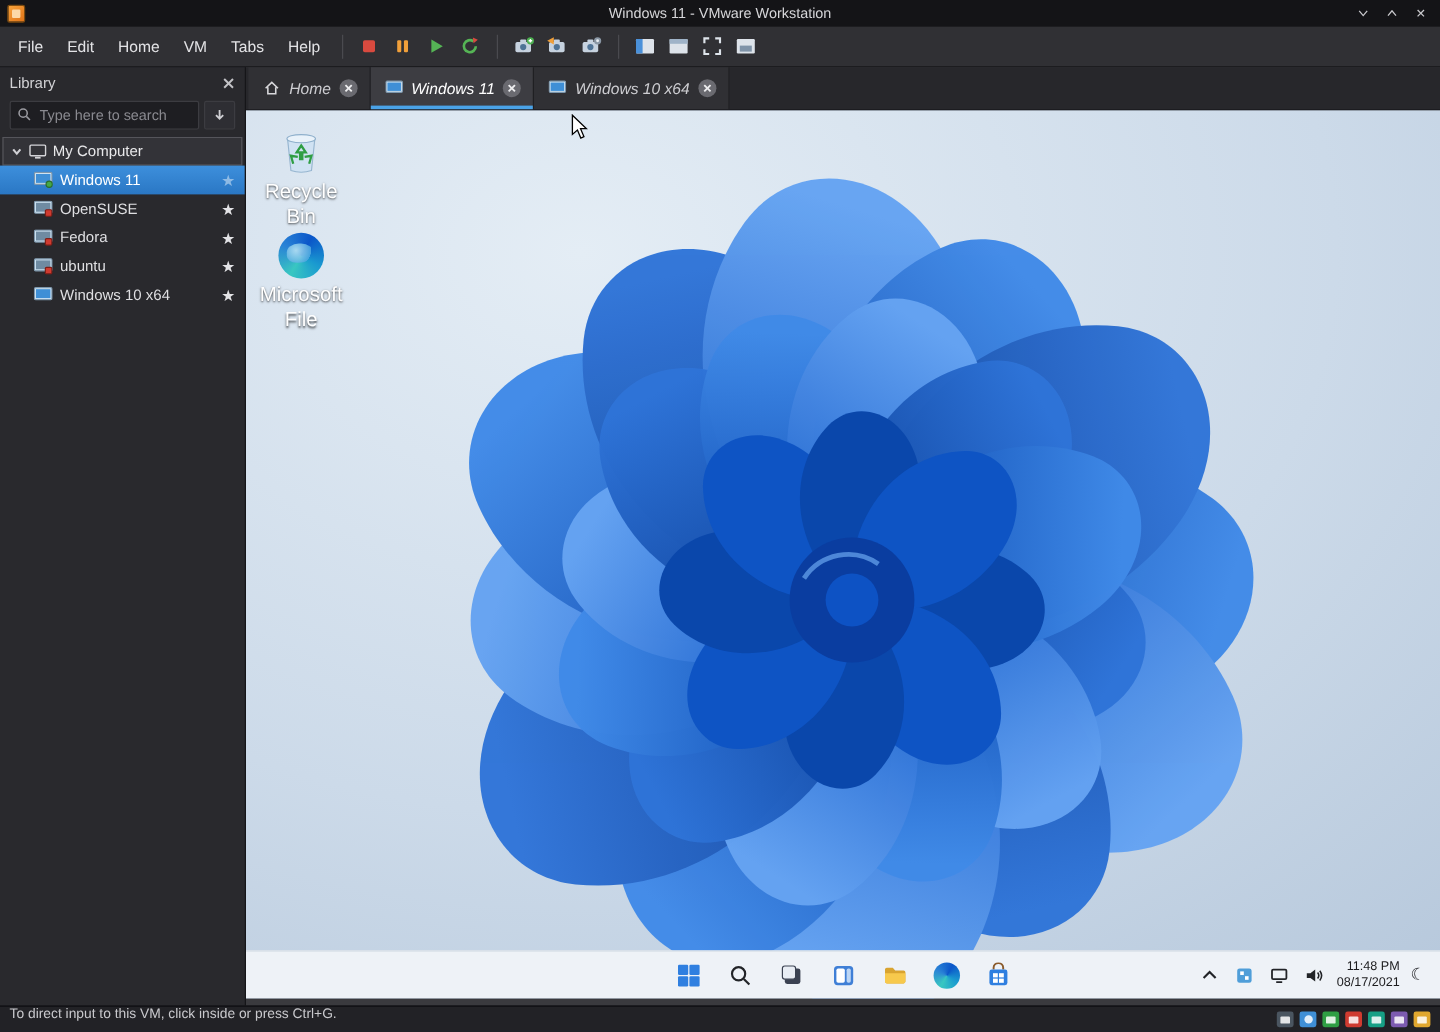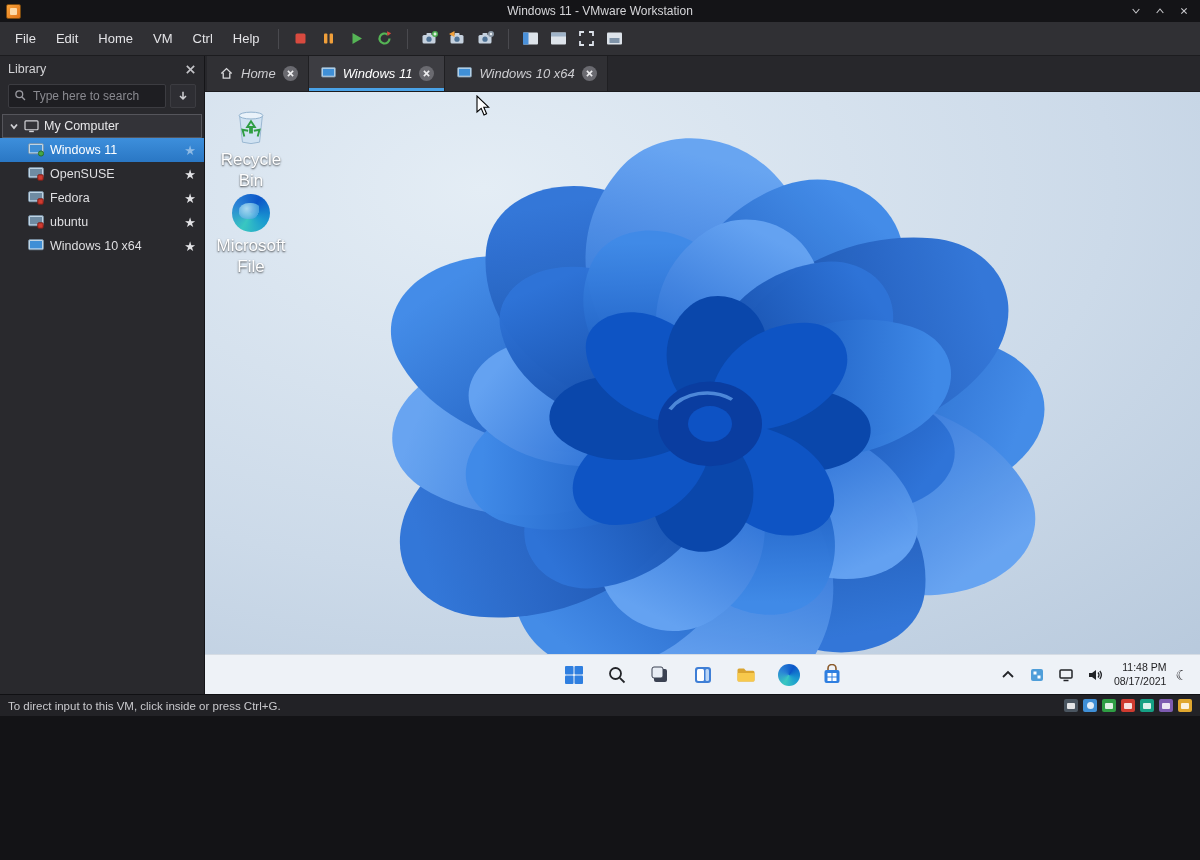--- a/index.html
+++ b/index.html
@@ -1,18 +1,18 @@
 <!DOCTYPE html>
 <html><head>
 <meta charset="utf-8">
 <style>
   * { margin:0; padding:0; box-sizing:border-box; }
   html,body { width:1200px; height:860px; overflow:hidden; }
   body { font-family:"Liberation Sans","DejaVu Sans",sans-serif; background:#131316; }
-  .app { width:1200px; height:716px; display:flex; flex-direction:column; }
+  .app { width:1200px; height:860px; display:flex; flex-direction:column; }
 
   
   .titlebar { height:22px; background:#141417; display:flex; align-items:center; padding:0 6px; position:relative; flex:0 0 22px; }
   .app-logo { width:15px; height:15px; border-radius:2px; background:linear-gradient(135deg,#f7a23b,#e07318); border:1px solid #7a4a10; position:relative; }
   .app-logo:after { content:""; position:absolute; inset:3px; background:#fcd9a8; border-radius:1px; }
   .title-text { position:absolute; left:0; right:0; text-align:center; font-size:12px; color:#d6d6d9; pointer-events:none; }
   .win-controls { margin-left:auto; display:flex; gap:4px; z-index:2; }
   .wc-btn { width:20px; height:16px; display:flex; align-items:center; justify-content:center; background:transparent; border:none; cursor:default; }
   .wc-btn svg { width:12px; height:12px; stroke:#c9c9cd; stroke-width:1.6; fill:none; }
 
@@ -72,21 +72,21 @@
   .tb-center { position:absolute; left:0; right:0; display:flex; justify-content:center; gap:17px; align-items:center; }
   .wt-btn { width:26px; height:26px; border:none; background:transparent; display:flex; align-items:center; justify-content:center; border-radius:4px; }
   .wt-btn svg { width:22px; height:22px; }
   .edge-sm { width:22px; height:22px; border-radius:50%; background:conic-gradient(from 210deg,#39c7c1,#2a83d6,#0b56c9,#1a9ad0,#39c7c1); }
   .tb-right { margin-left:auto; display:flex; align-items:center; gap:9px; padding-right:12px; z-index:2; }
   .tb-right svg { width:16px; height:16px; }
   .clock { text-align:right; font-size:10.5px; color:#1d1d1f; line-height:1.3; }
   .moon { font-size:14px; color:#2a2a2e; }
 
   
-  .statusbar { height:22px; flex:0 0 22px; background:#222226; border-top:1px solid #101013; display:flex; align-items:center; padding:0 8px; }
+  .statusbar { height:22px; flex:0 0 22px; background:#222226; border-top:1px solid #101013; display:flex; padding:0 8px; }
   .status-text { color:#c9c9cd; font-size:11.5px; }
   .dev-icons { margin-left:auto; display:flex; gap:5px; align-items:center; }
   .dev { width:14px; height:13px; border-radius:2px; display:flex; align-items:center; justify-content:center; }
   .dev span { width:8px; height:6px; background:rgba(255,255,255,.85); border-radius:1px; display:block; }
 </style>
 </head>
 <body>
 
 <div class="app">
 
@@ -111,21 +111,21 @@
           </svg>
         </button>
     </div>
   </div>
 
   <div class="menubar">
     <button class="menu-item">File</button>
     <button class="menu-item">Edit</button>
     <button class="menu-item">Home</button>
     <button class="menu-item">VM</button>
-    <button class="menu-item">Ctrl</button>
+    <button class="menu-item">Tabs</button>
     <button class="menu-item">Help</button>
     <span class="tb-sep"></span>
 
     <button class="tbtn">
       <svg viewBox="0 0 19 19">
           <rect x="4.5" y="4.5" width="10" height="10" rx="1.5" fill="#d84a3f"></rect>
         </svg>
     </button>
     <button class="tbtn">
       <svg viewBox="0 0 19 19">

